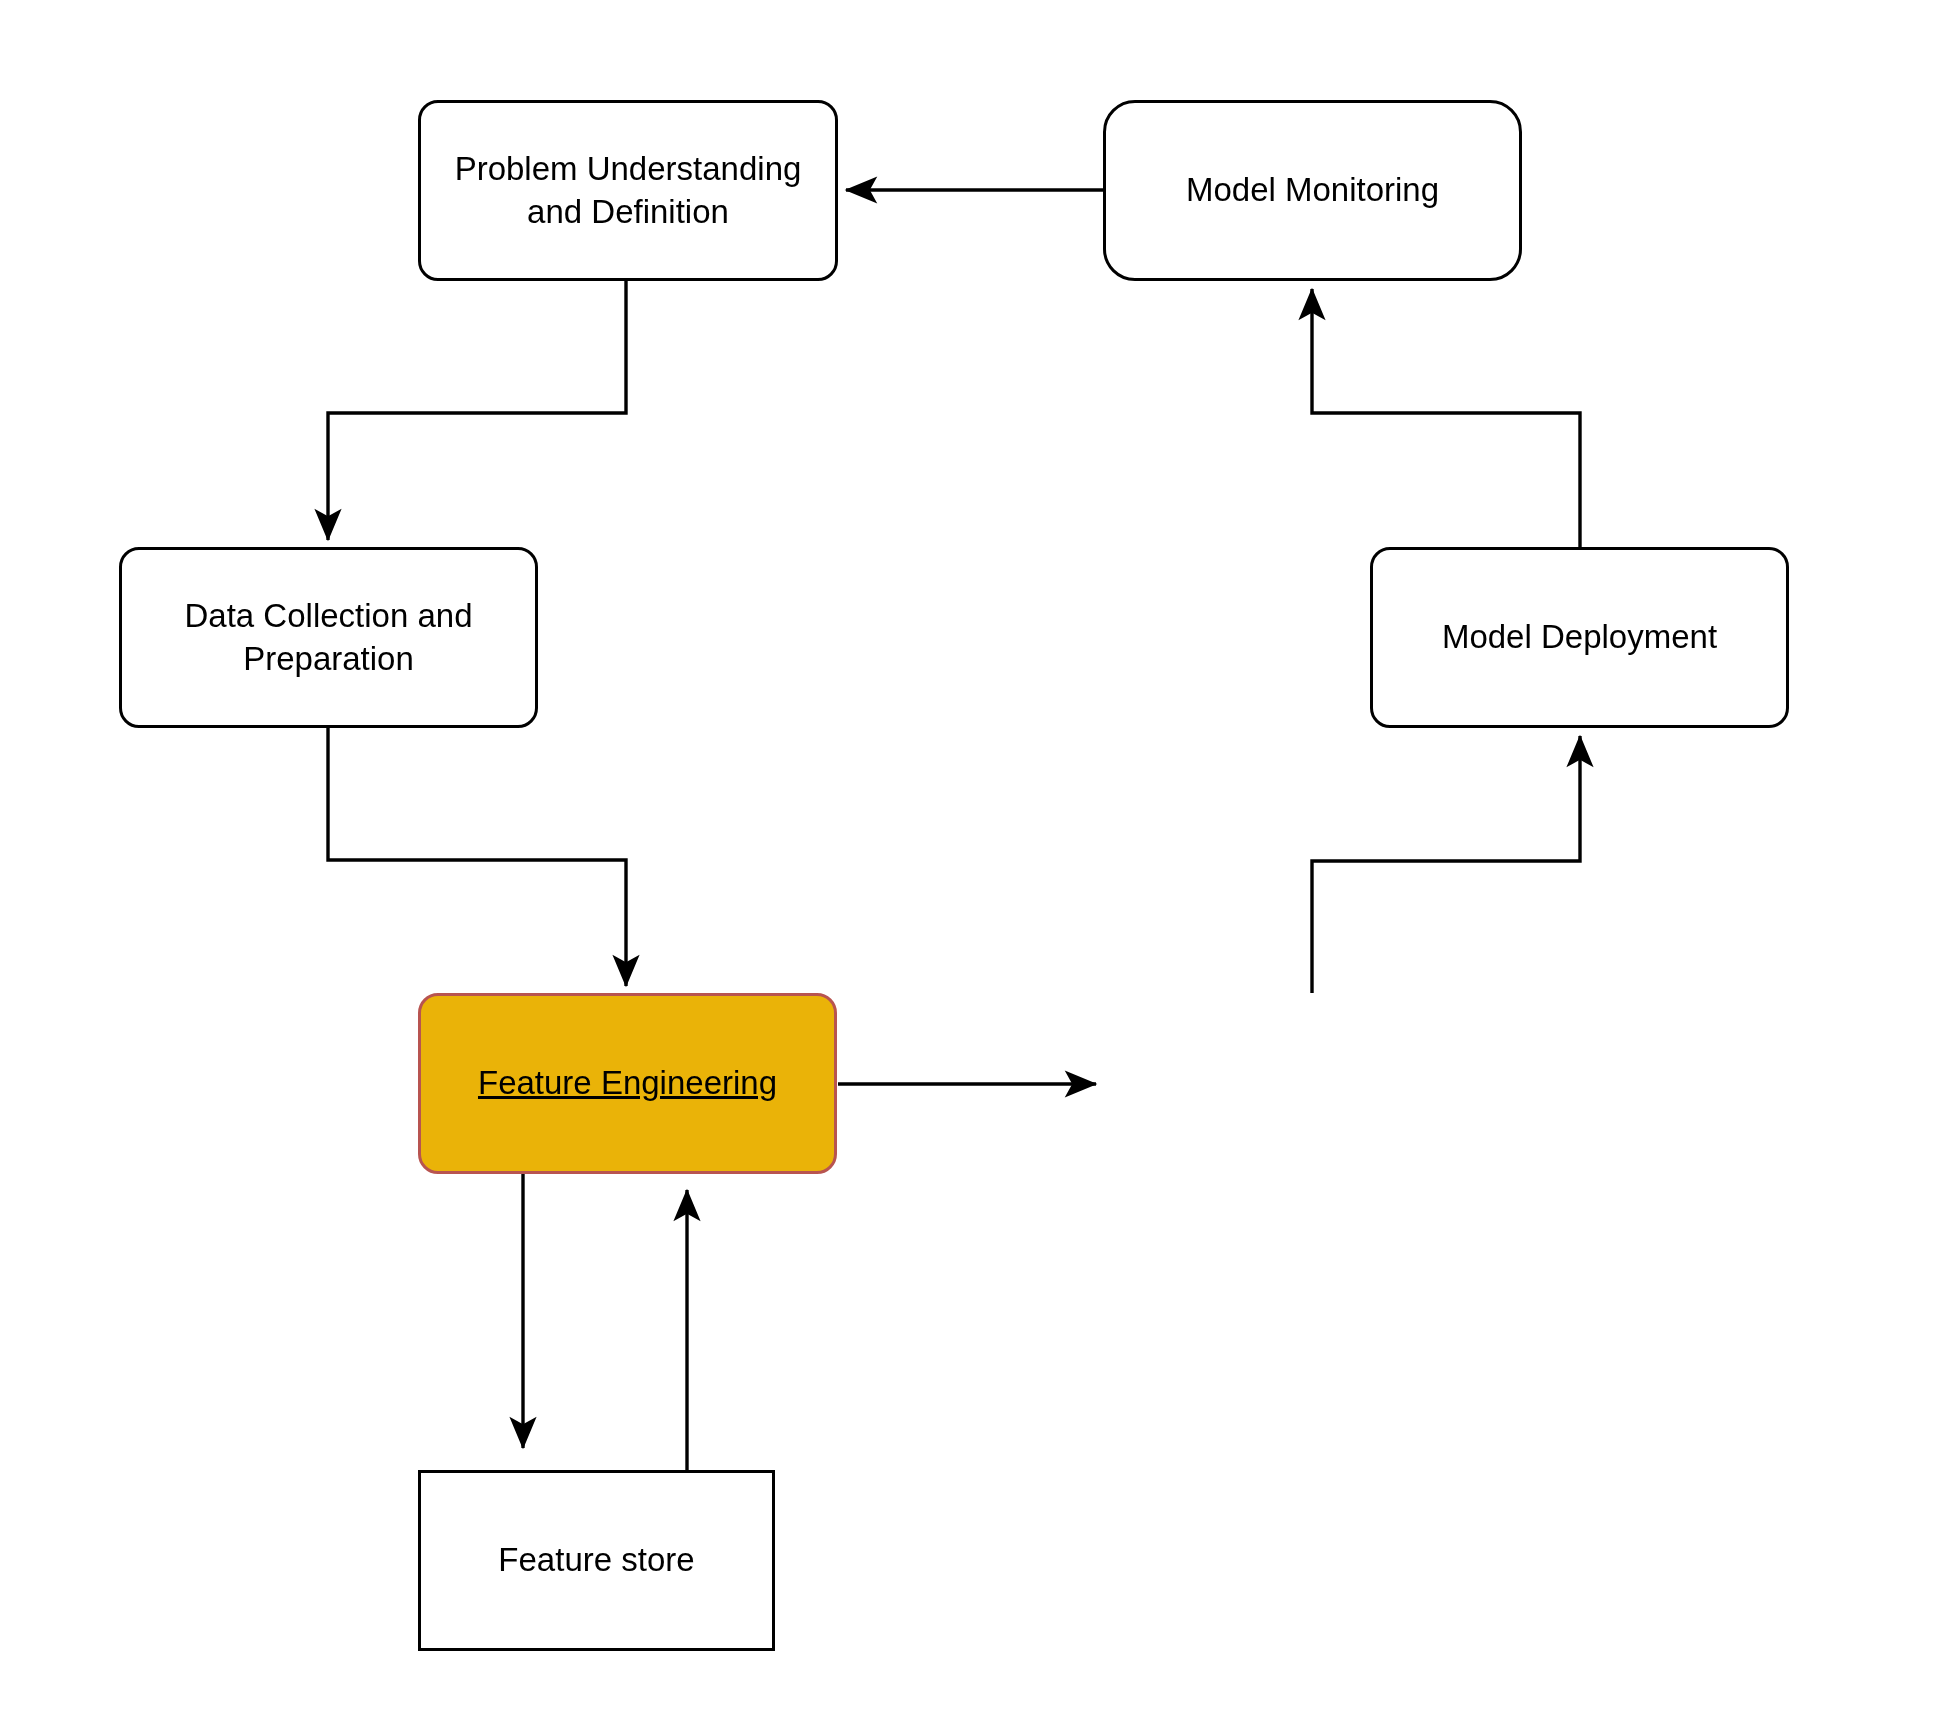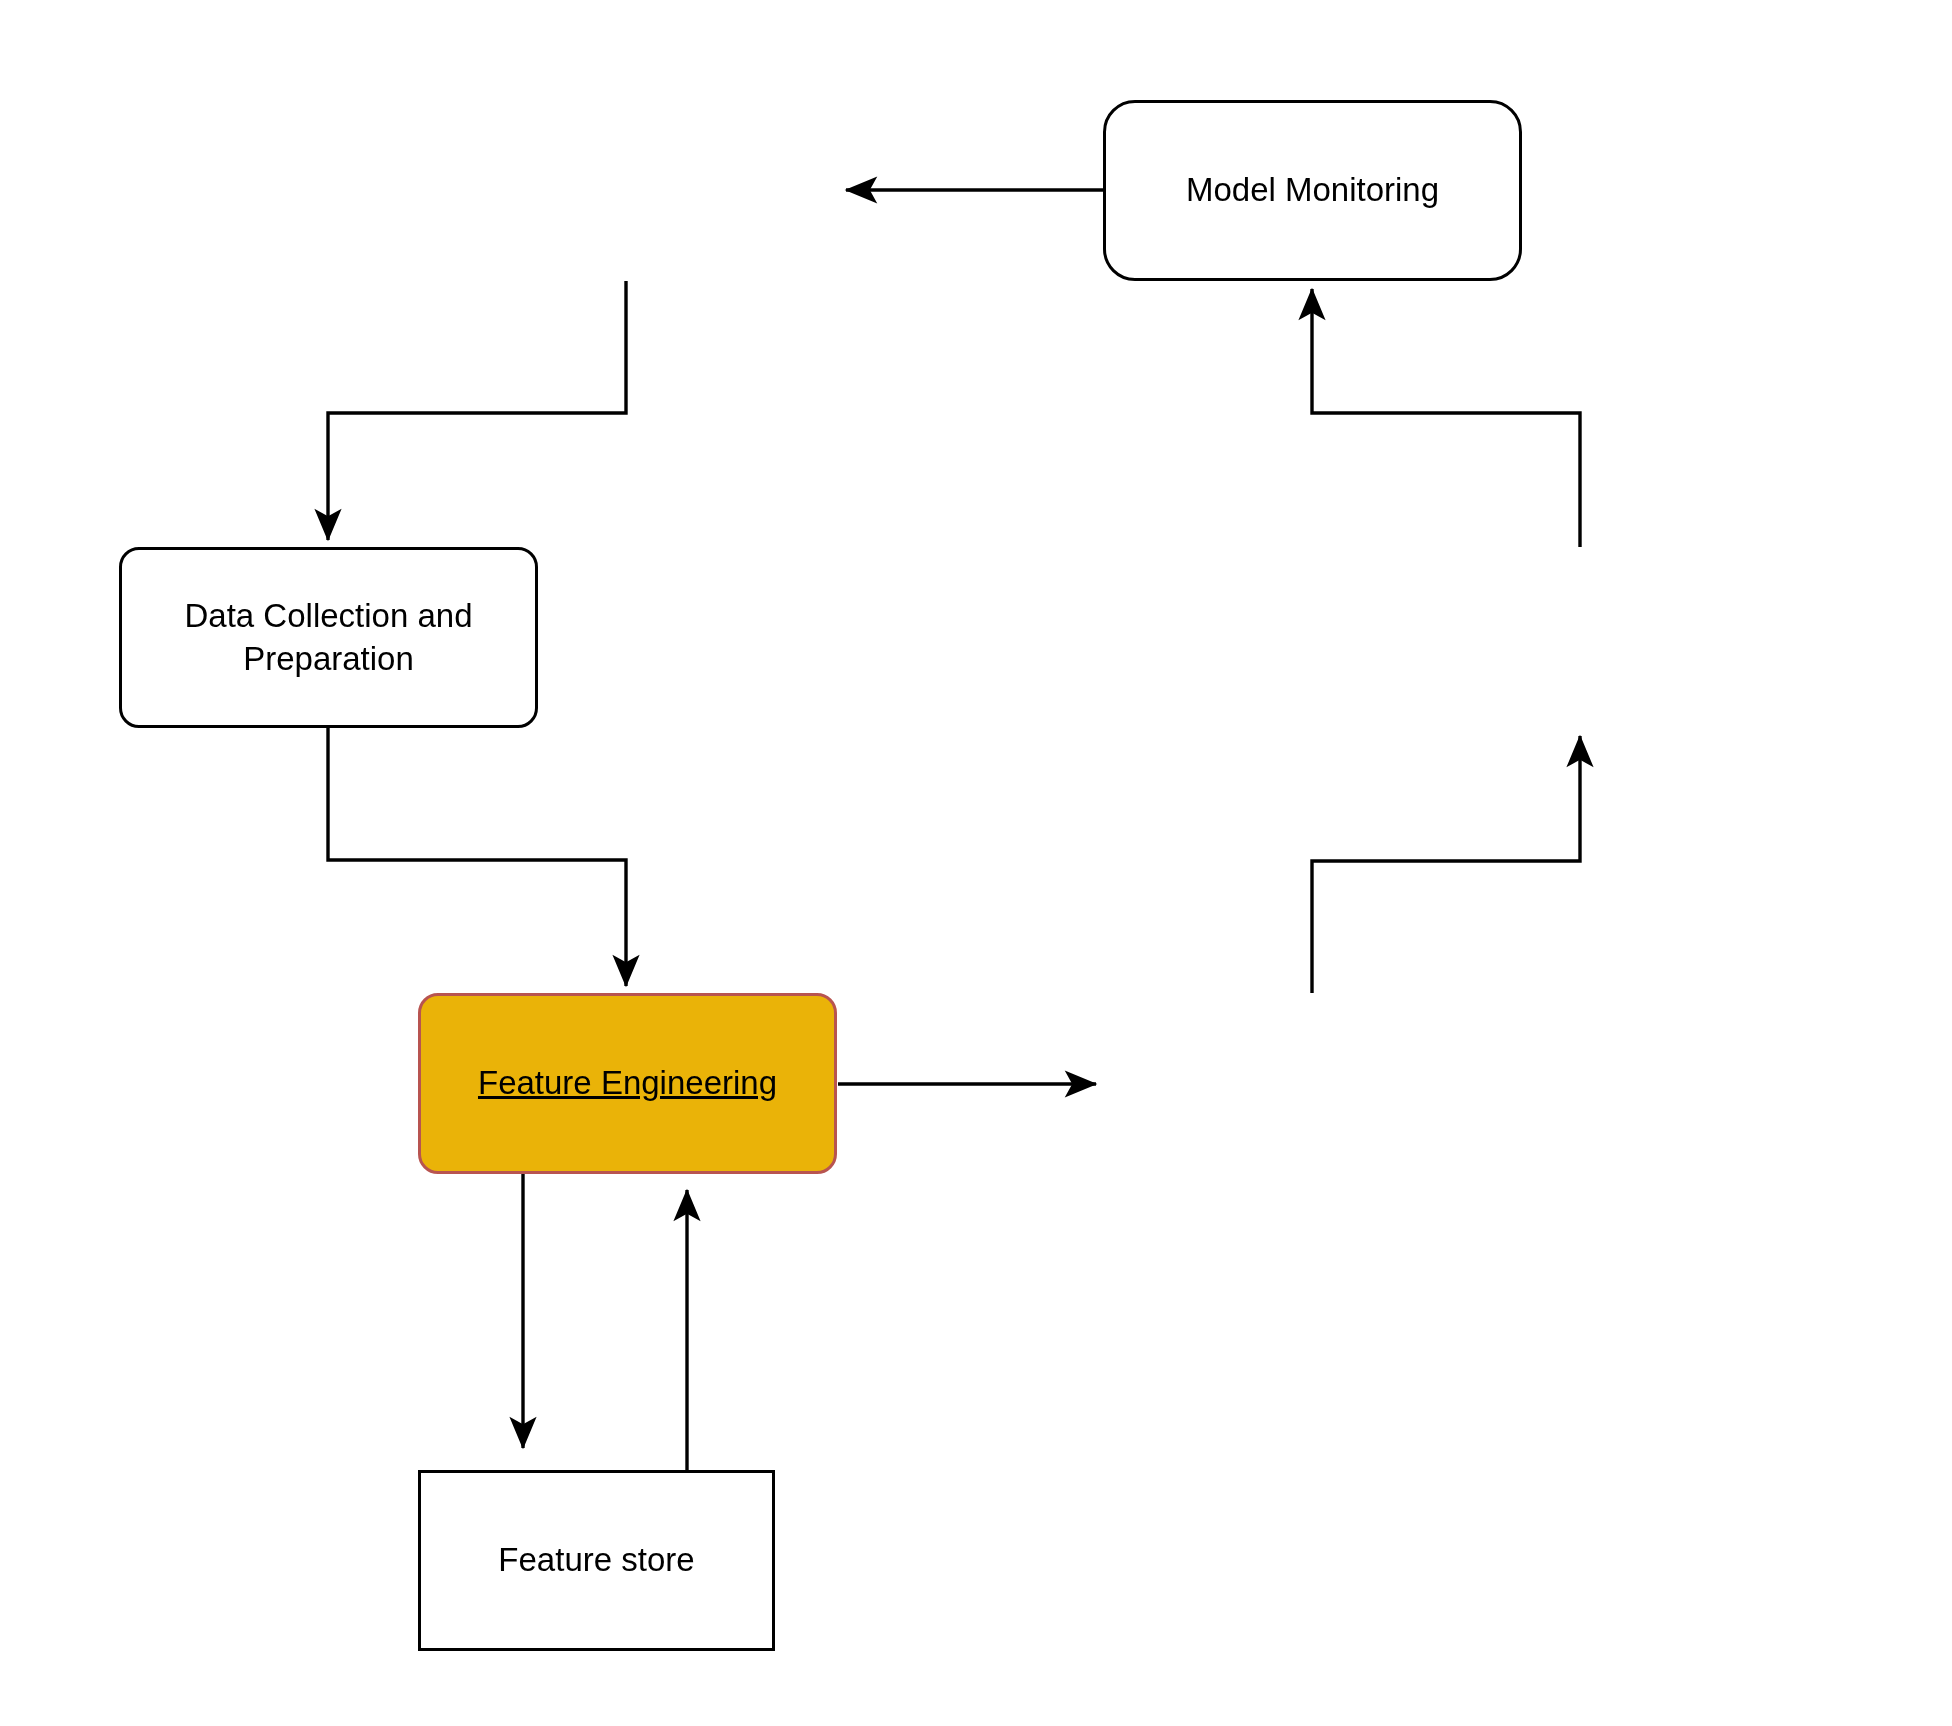--- a/index.html
+++ b/index.html
@@ -97,30 +97,37 @@
 
     <g>
       <path d="M523,1174 L523,1448" fill="none" stroke="#000000" stroke-width="3.4" marker-end="url(#arrow)"></path>
     </g>
 
     <g>
       <path d="M687,1470 L687,1190" fill="none" stroke="#000000" stroke-width="3.4" marker-end="url(#arrow)"></path>
     </g>
   </svg>
 
+  <div class="node rounded" style="left:418px; top:100px; width:420px; height:181px;">
+    <span class="node-label">Problem Understanding
+and Definition</span>
+  </div>
 
   <div class="node rounded" style="left:1103px; top:100px; width:419px; height:181px;border-radius:32px;">
     <span class="node-label">Model Monitoring</span>
   </div>
 
   <div class="node rounded" style="left:119px; top:547px; width:419px; height:181px;">
     <span class="node-label">Data Collection and
 Preparation</span>
   </div>
 
+  <div class="node rounded" style="left:1370px; top:547px; width:419px; height:181px;">
+    <span class="node-label">Model Deployment</span>
+  </div>
 
   <div class="node rounded highlighted" style="left:418px; top:993px; width:419px; height:181px;">
     <span class="node-label">Feature Engineering</span>
   </div>
 
 
   <div class="node sharp" style="left:418px; top:1470px; width:357px; height:181px;">
     <span class="node-label">Feature store</span>
   </div>
 

